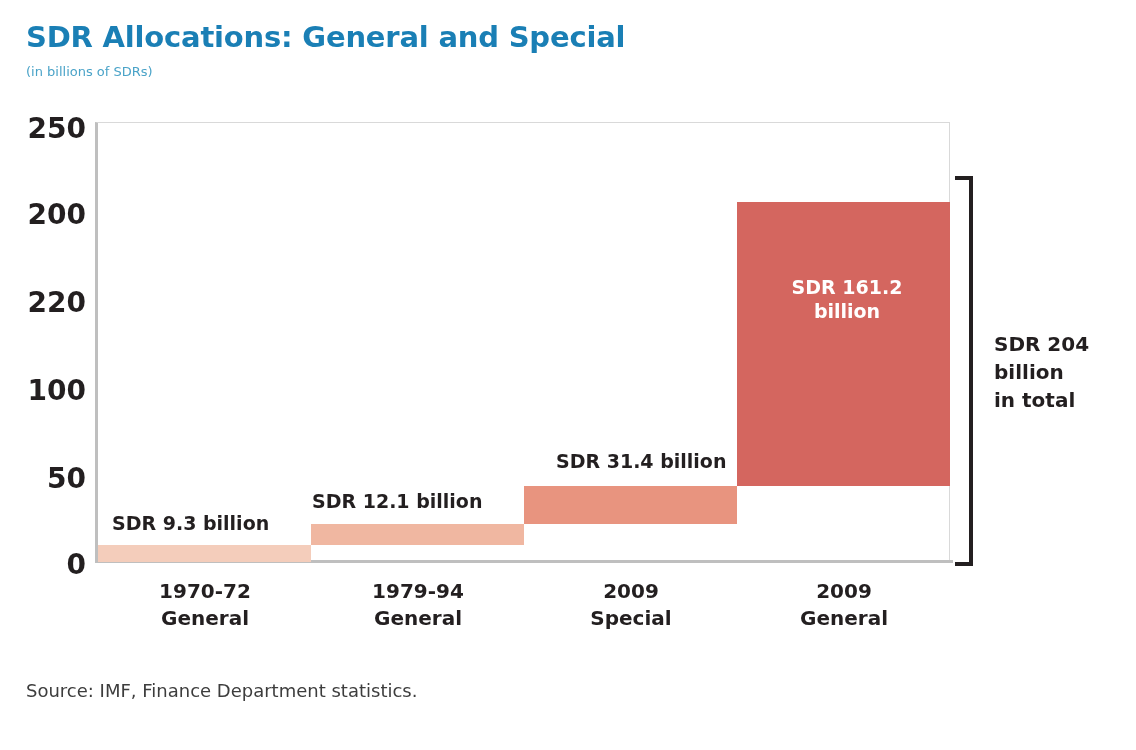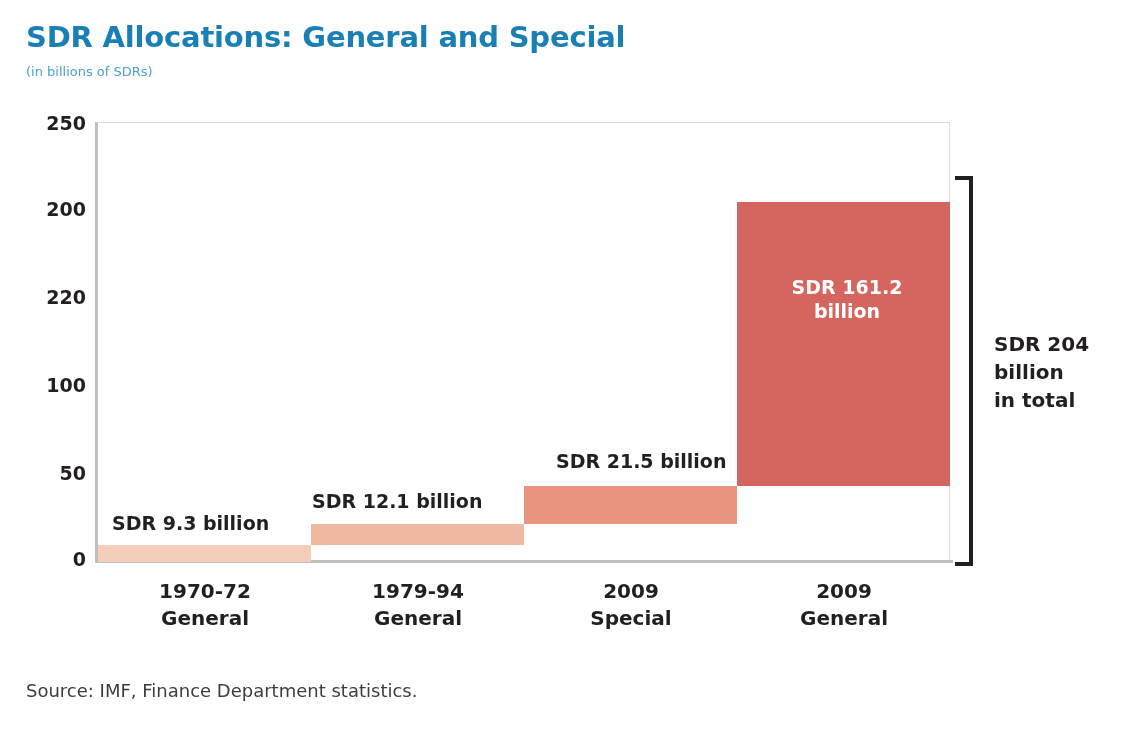--- a/index.html
+++ b/index.html
@@ -63,21 +63,21 @@
     width: 858px;
     height: 3px;
     background: #bfbfbf;
   }
 
   
   .ytick {
     position: absolute;
     width: 70px;
     text-align: right;
-    font-size: 19px;
+    font-size: 28px;
     font-weight: bold;
     color: #231f20;
     left: 16px;
   }
 
   
   .bars {
     position: absolute;
     left: 98px;
     top: 122px;
@@ -173,21 +173,21 @@
 
     <div class="bar" style="left:213px; width:213px; bottom:17px; height:21px; background:#f0b7a1;"></div>
 
     <div class="bar" style="left:426px; width:213px; bottom:38px; height:38px; background:#e8947f;"></div>
 
     <div class="bar" style="left:639px; width:213px; bottom:76px; height:284px; background:#d4665f;"></div>
   </div>
 
   <div class="bar-label" style="left:112px; top:512px;">SDR 9.3 billion</div>
   <div class="bar-label" style="left:312px; top:490px;">SDR 12.1 billion</div>
-  <div class="bar-label" style="left:556px; top:450px;">SDR 21.5 billion</div>
+  <div class="bar-label" style="left:556px; top:450px;">SDR 31.4 billion</div>
 
   <div class="bar-label inside" style="left:737px; top:276px; width:220px; margin-left:-0px;">
     <div>SDR 161.2</div>
     <div>billion</div>
   </div>
 
   <div class="xlabel" style="left:95px;">
     <div>1970-72</div>
     <div>General</div>
   </div>

